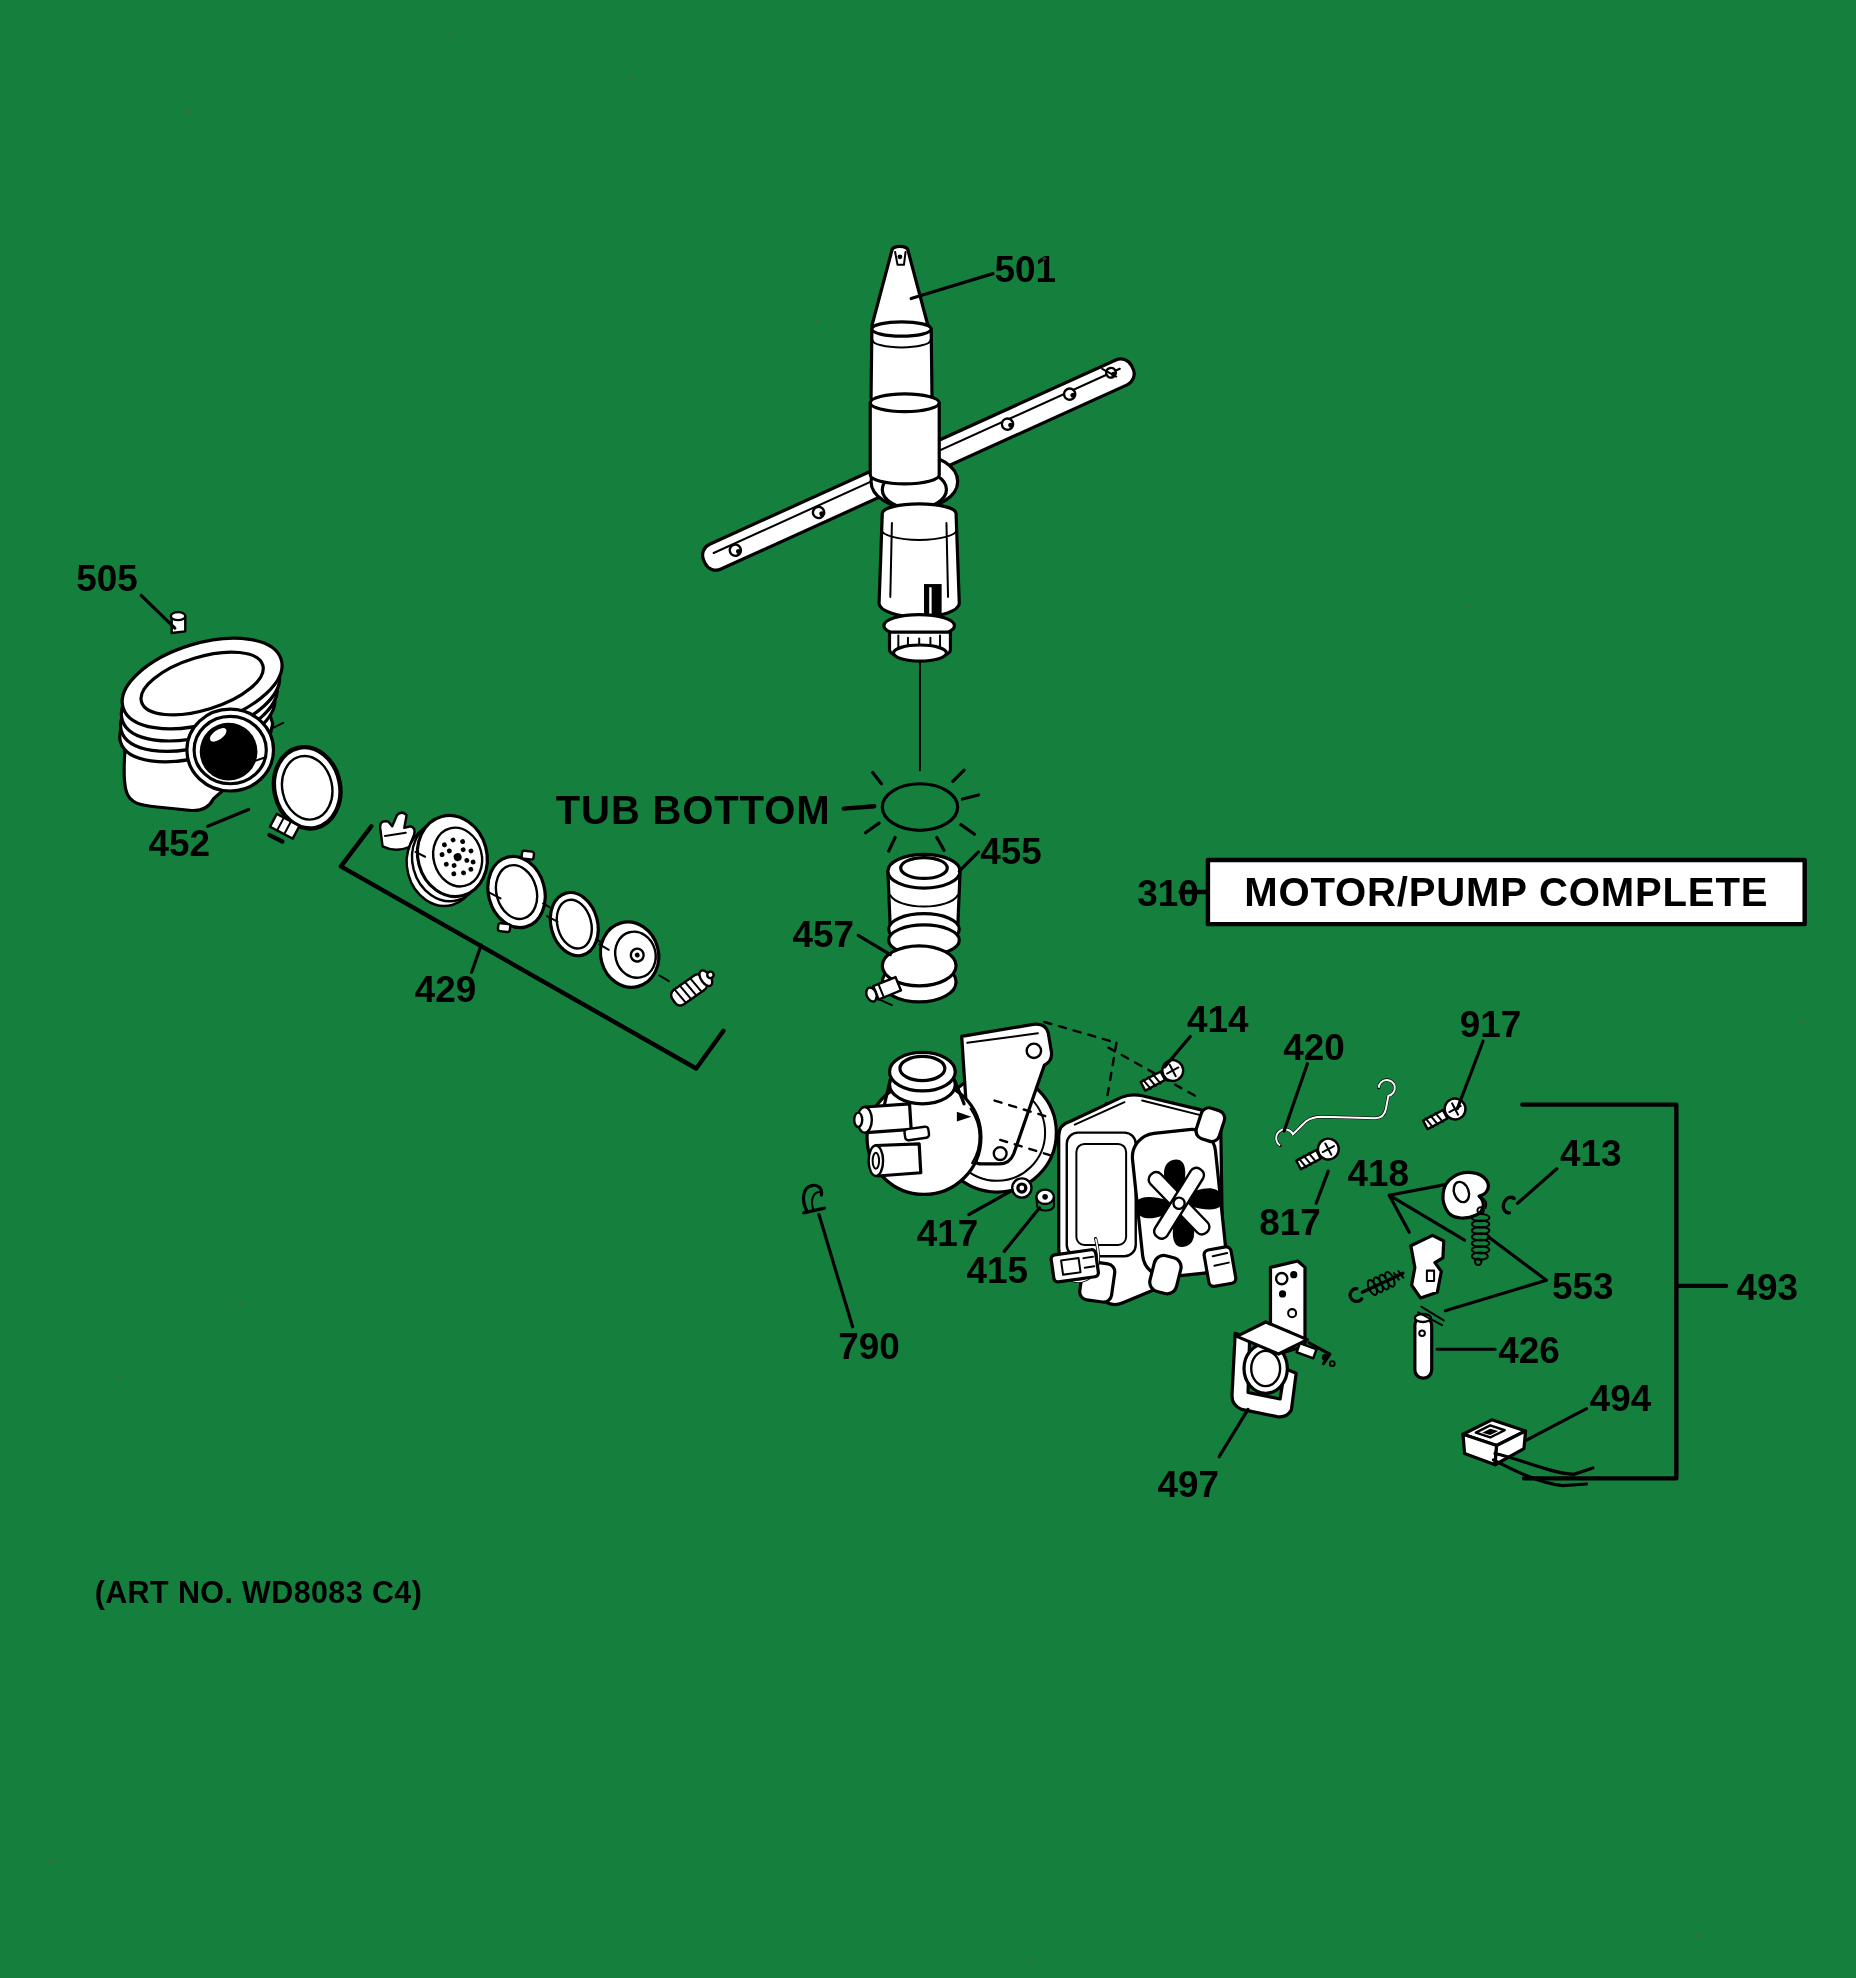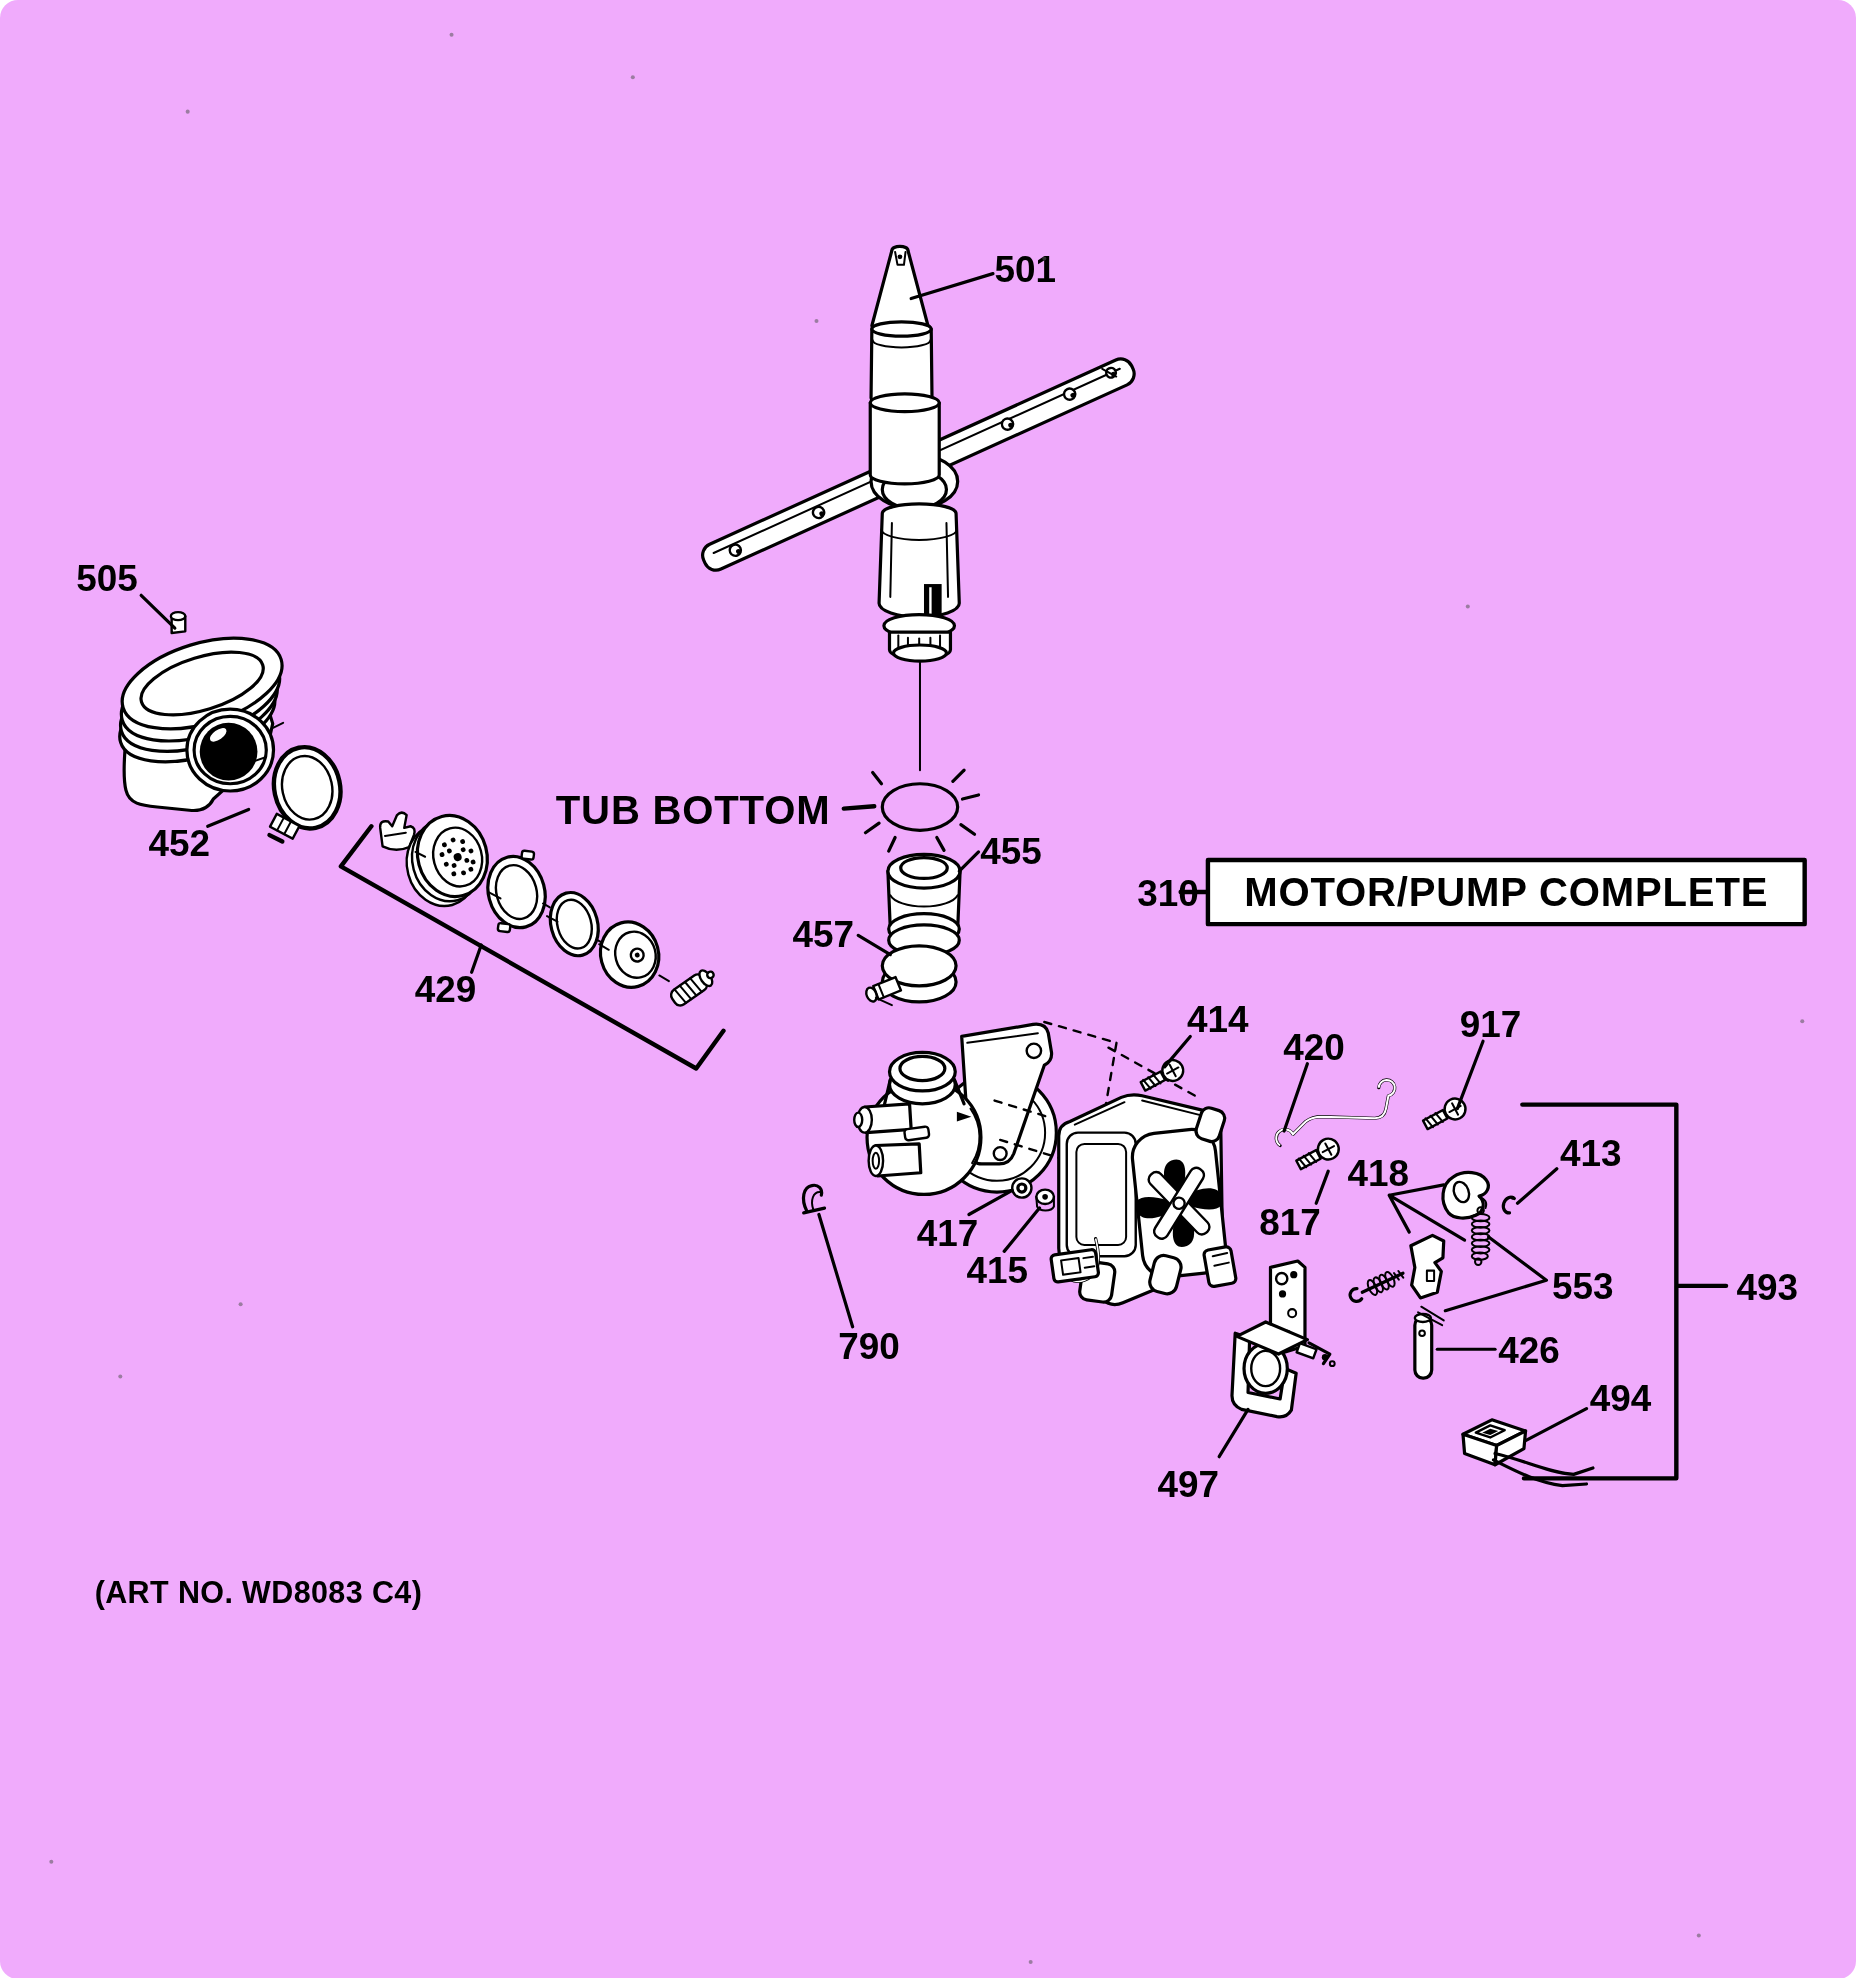--- a/index.html
+++ b/index.html
@@ -1,16 +1,16 @@
 <!DOCTYPE html>
 <html style="font-size:13px"><head>
 <meta charset="utf-8">
 <style>
   html,body{margin:0;padding:0;background:#ffffff;}
-  .page{position:relative;width:1856px;height:1979px;background:#f0abfc;overflow:hidden;border-radius:18px;}
+  .page{position:relative;width:1856px;height:1979px;background:#15803d;overflow:hidden;}
   svg{display:block;}
   text{font-family:"Liberation Sans",sans-serif;font-weight:bold;fill:#000;}
   .callout{font-size:46px;}
   .big{font-size:50px;letter-spacing:1px;}
   .art{font-size:38px;letter-spacing:.5px;}
   .ln{fill:none;stroke:#000;stroke-width:4;stroke-linecap:round;stroke-linejoin:round;}
   .thin{fill:none;stroke:#000;stroke-width:2.5;stroke-linecap:round;stroke-linejoin:round;}
   .thick{fill:none;stroke:#000;stroke-width:5.5;stroke-linecap:round;stroke-linejoin:round;}
   .fw{fill:#fff;stroke:#000;stroke-width:4;stroke-linejoin:round;}
   .fw3{fill:#fff;stroke:#000;stroke-width:3;stroke-linejoin:round;}

